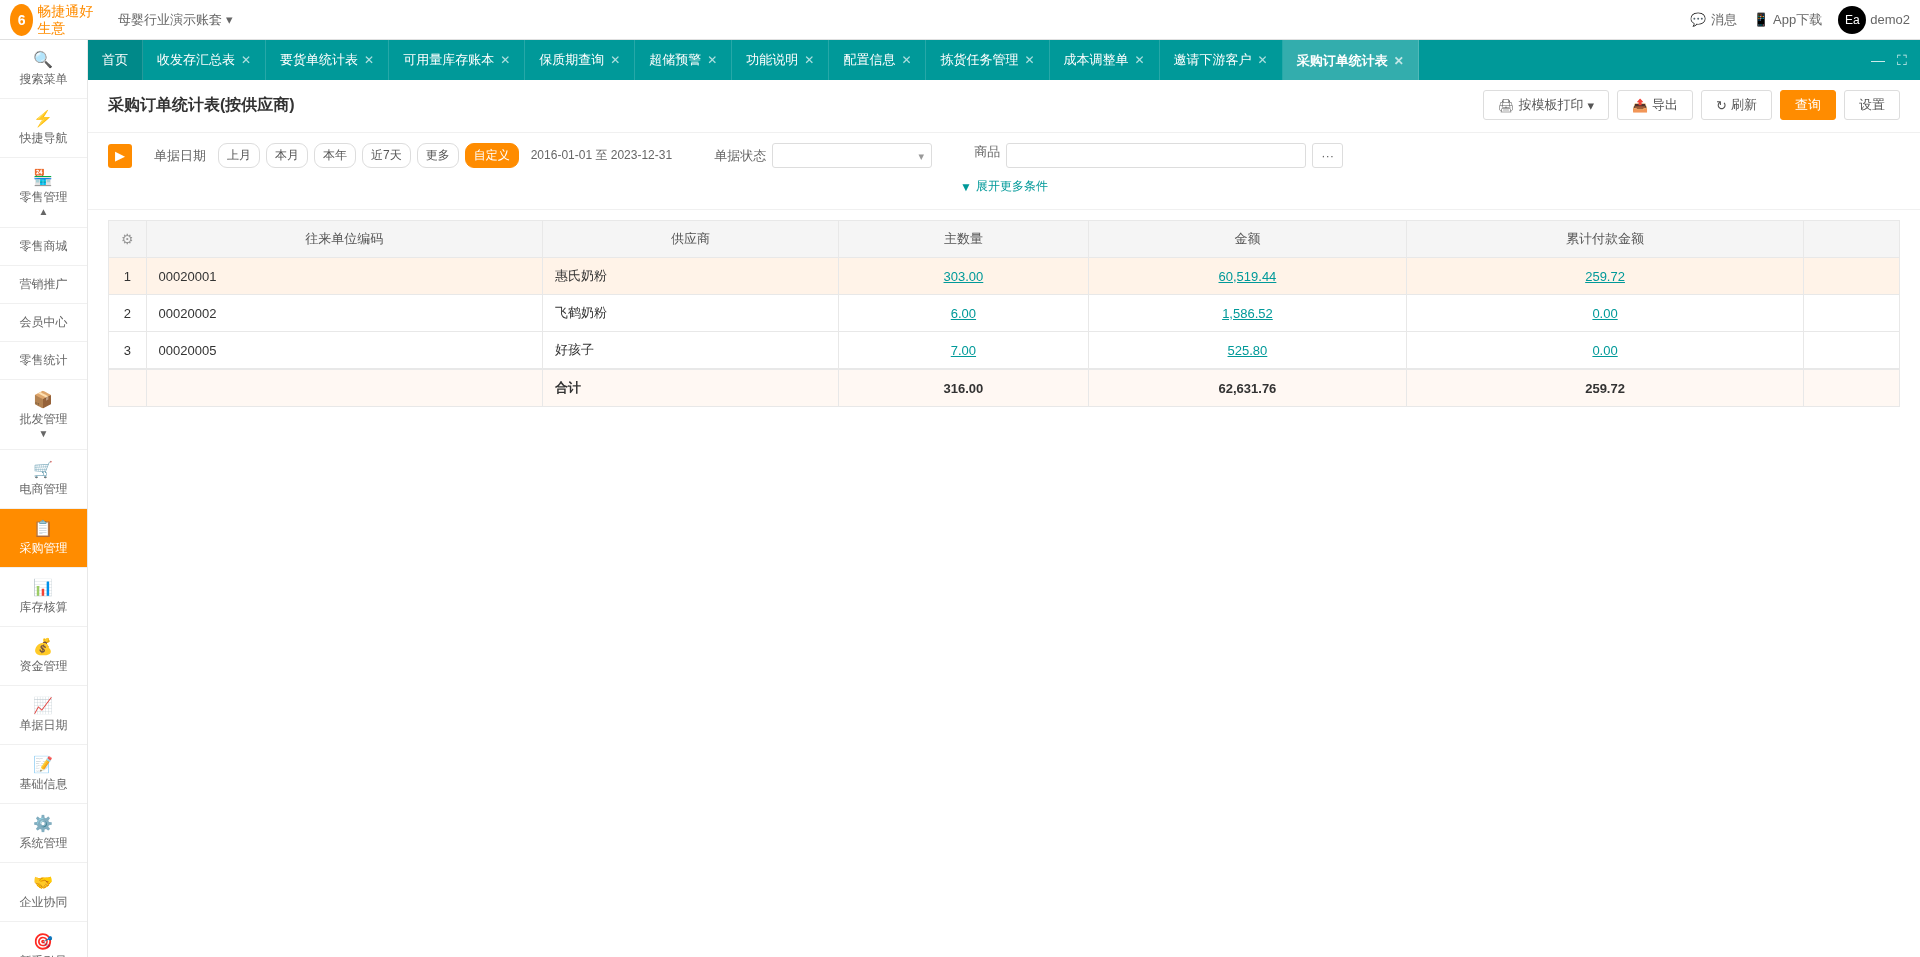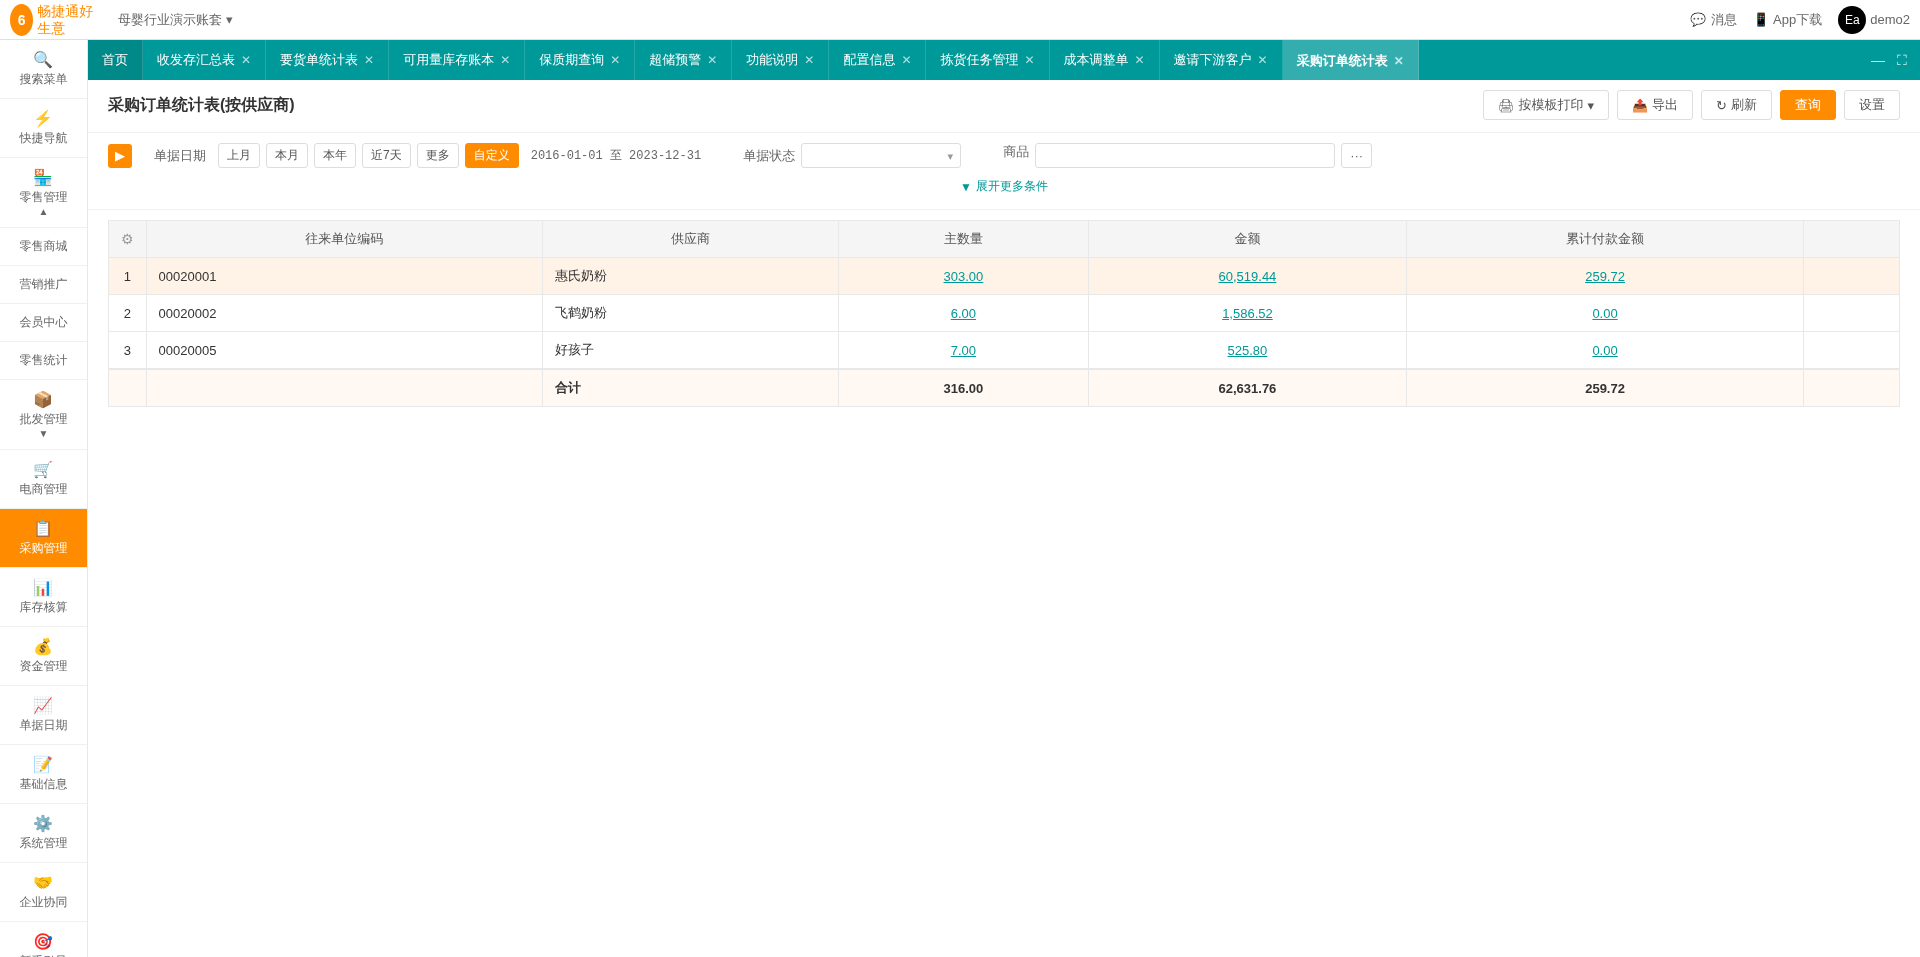--- a/index.html
+++ b/index.html
@@ -35,23 +35,23 @@
     .page-actions { display: flex; align-items: center; gap: 8px; }
     .btn { padding: 5px 14px; border-radius: 3px; cursor: pointer; font-size: 13px; border: 1px solid #ddd; background: #fff; color: #555; display: flex; align-items: center; gap: 4px; }
     .btn-primary { background: #ff8c00; color: #fff; border-color: #ff8c00; }
     .btn-secondary { background: #fff; color: #555; }
 
     
     .filter-area { padding: 10px 20px; background: #fff; border-bottom: 1px solid #f0f0f0; }
     .filter-row { display: flex; align-items: center; gap: 12px; flex-wrap: wrap; }
     .filter-label { color: #666; font-size: 13px; white-space: nowrap; }
     .filter-dates { display: flex; align-items: center; gap: 6px; }
-    .date-btn { padding: 3px 8px; border: 1px solid #ddd; border-radius: 3px; cursor: pointer; font-size: 12px; color: #555; background: #fff; }
+    .date-btn { padding: 3px 8px; border: 1px solid #ddd; border-radius: 9px; cursor: pointer; font-size: 12px; color: #555; background: #fff; }
     .date-btn.custom { background: #ff8c00; color: #fff; border-color: #ff8c00; }
-    .date-range { color: #666; font-size: 12px; font-family: Liberation Mono, monospace; }
+    .date-range { color: #666; font-size: 12px; }
     .filter-select { display: flex; align-items: center; gap: 6px; margin-left: 30px; }
     .select-box { border: 1px solid #ddd; border-radius: 3px; padding: 4px 24px 4px 8px; font-size: 13px; color: #555; background: #fff; cursor: pointer; min-width: 160px; position: relative; appearance: none; }
     .select-wrapper { position: relative; display: inline-block; }
     .select-wrapper::after { content: '▾'; position: absolute; right: 8px; top: 50%; transform: translateY(-50%); color: #999; font-size: 11px; pointer-events: none; }
     .filter-goods { display: flex; gap: 6px; margin-left: 30px; flex: 1; }
     .goods-input { border: 1px solid #ddd; border-radius: 3px; padding: 4px 8px; font-size: 13px; color: #555; flex: 1; max-width: 300px; }
     .more-filter { display: flex; align-items: center; justify-content: center; padding: 4px; cursor: pointer; color: #009999; font-size: 12px; margin-top: 6px; }
     .expand-icon { margin-right: 4px; }
     .toggle-arrow { display: flex; align-items: center; justify-content: center; width: 24px; height: 24px; background: #ff8c00; color: #fff; border-radius: 3px; cursor: pointer; flex-shrink: 0; margin-right: 10px; }
 

